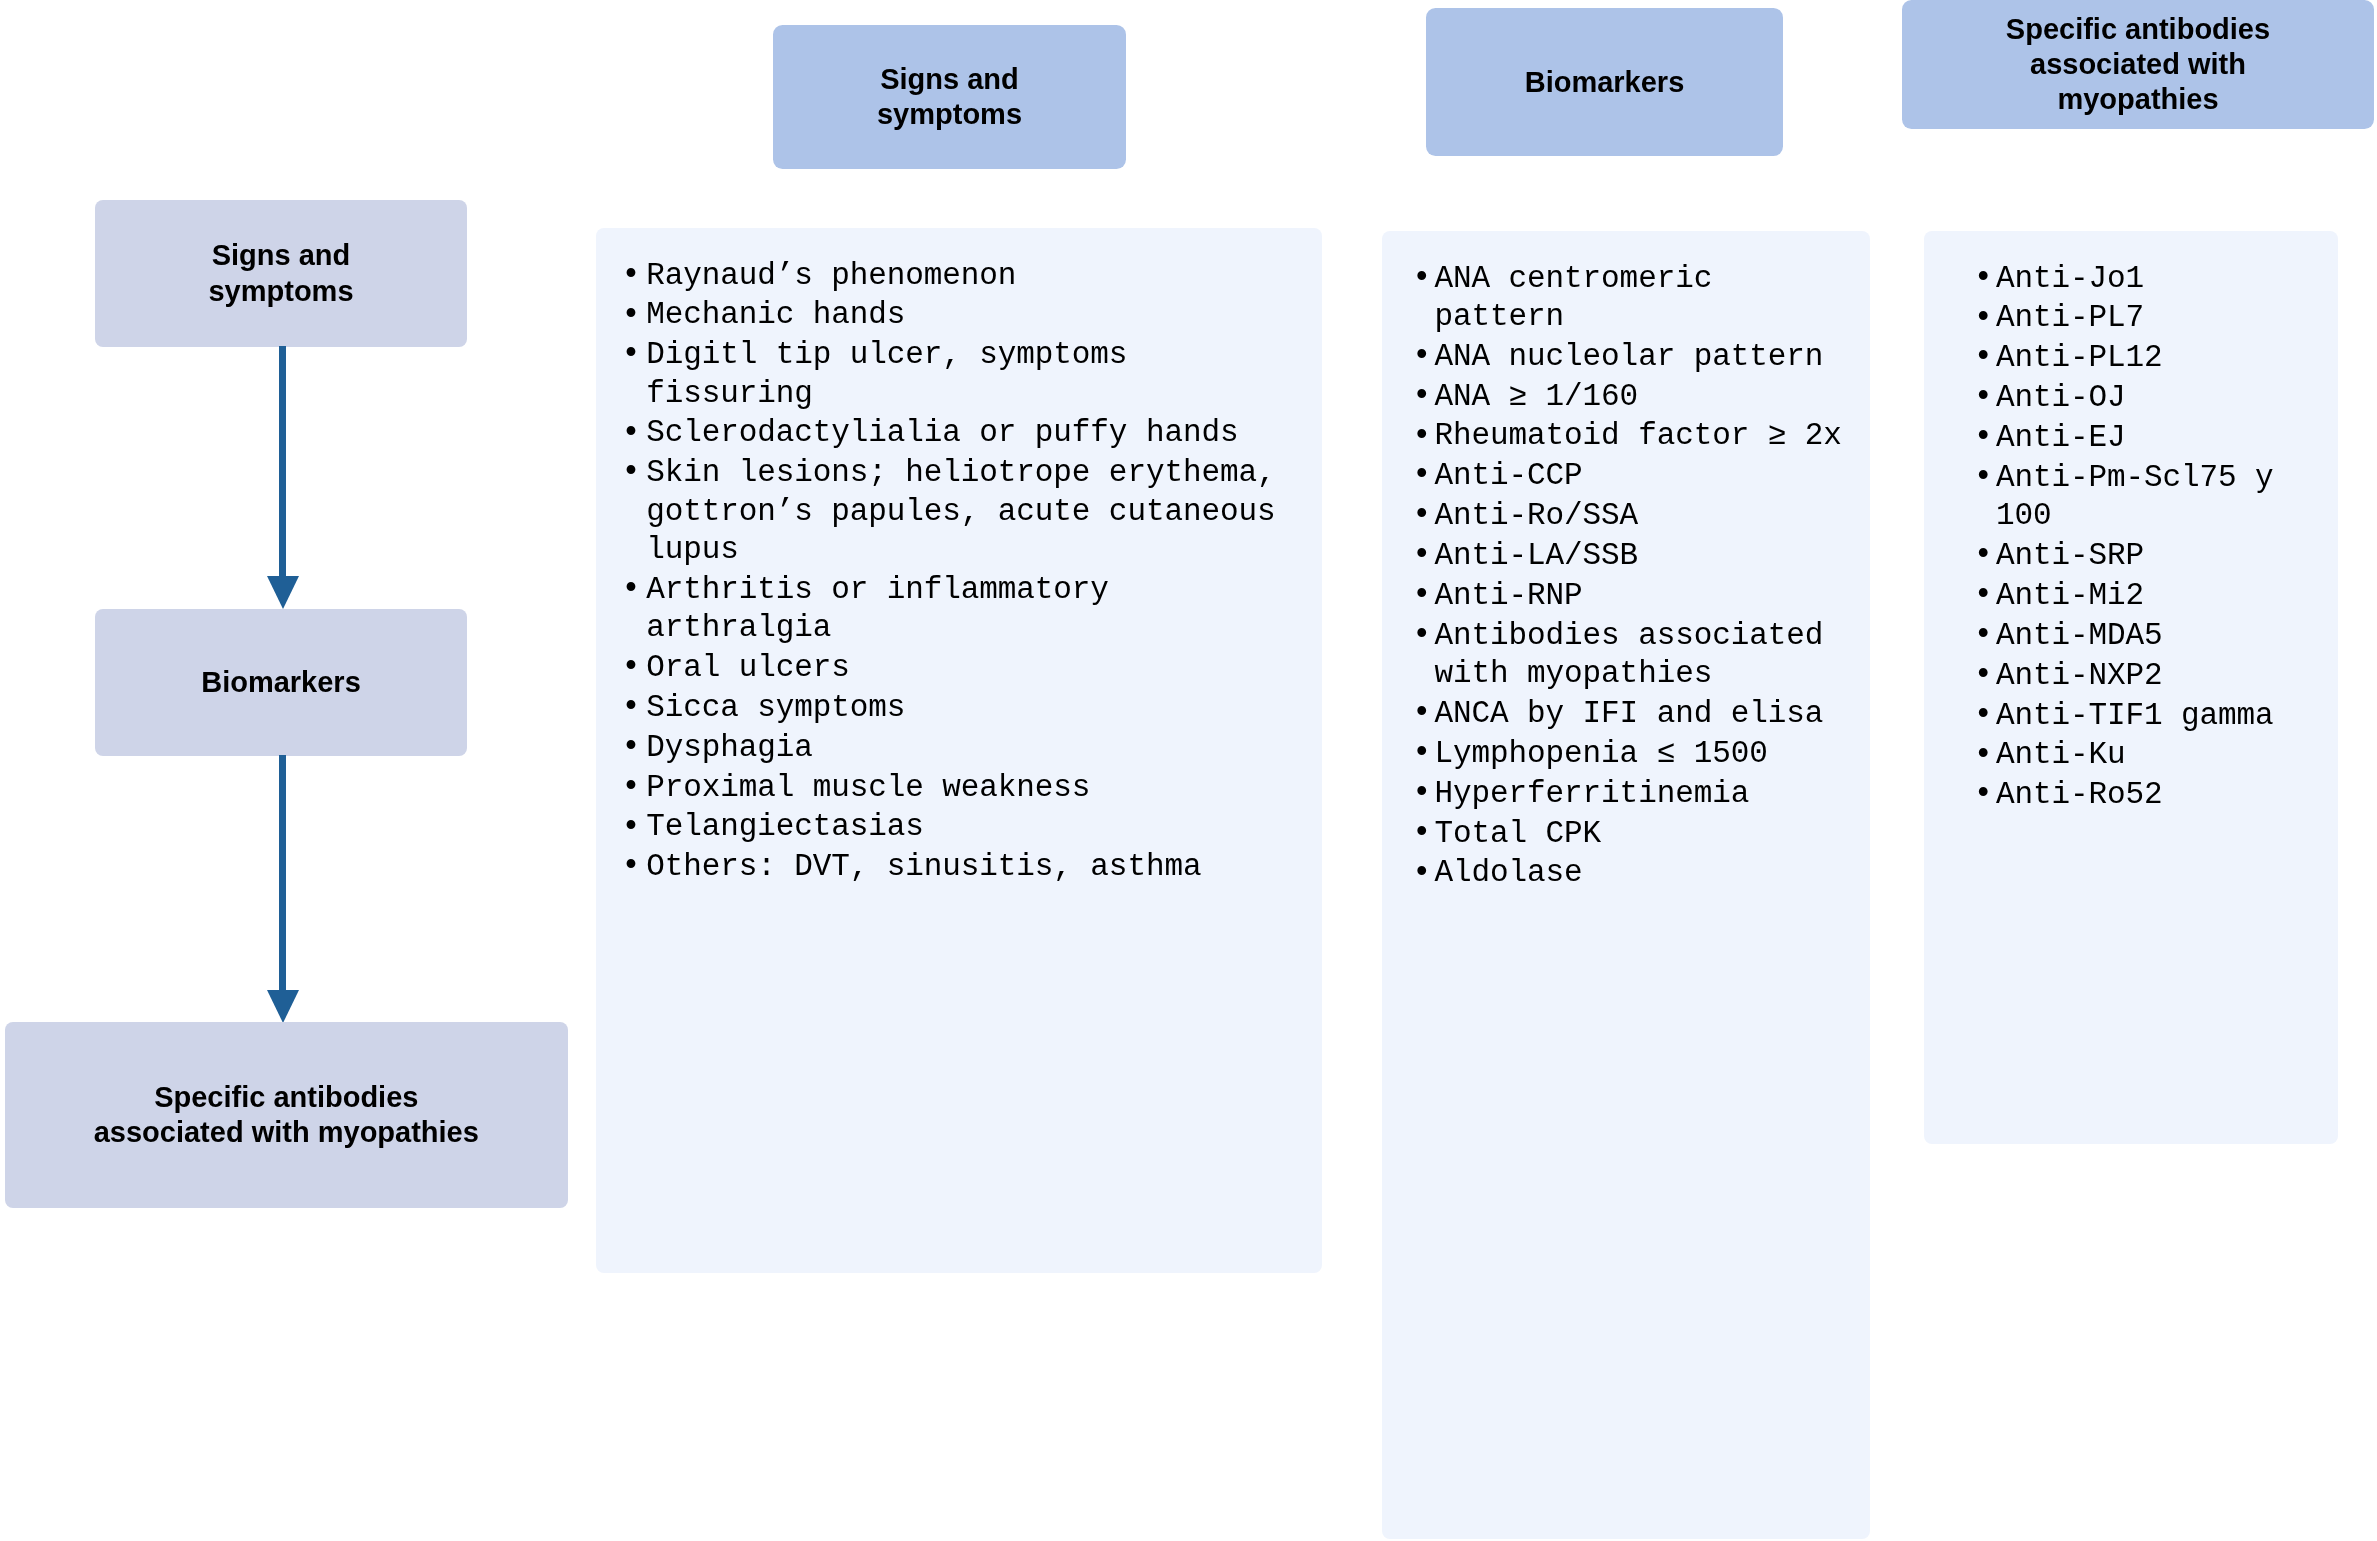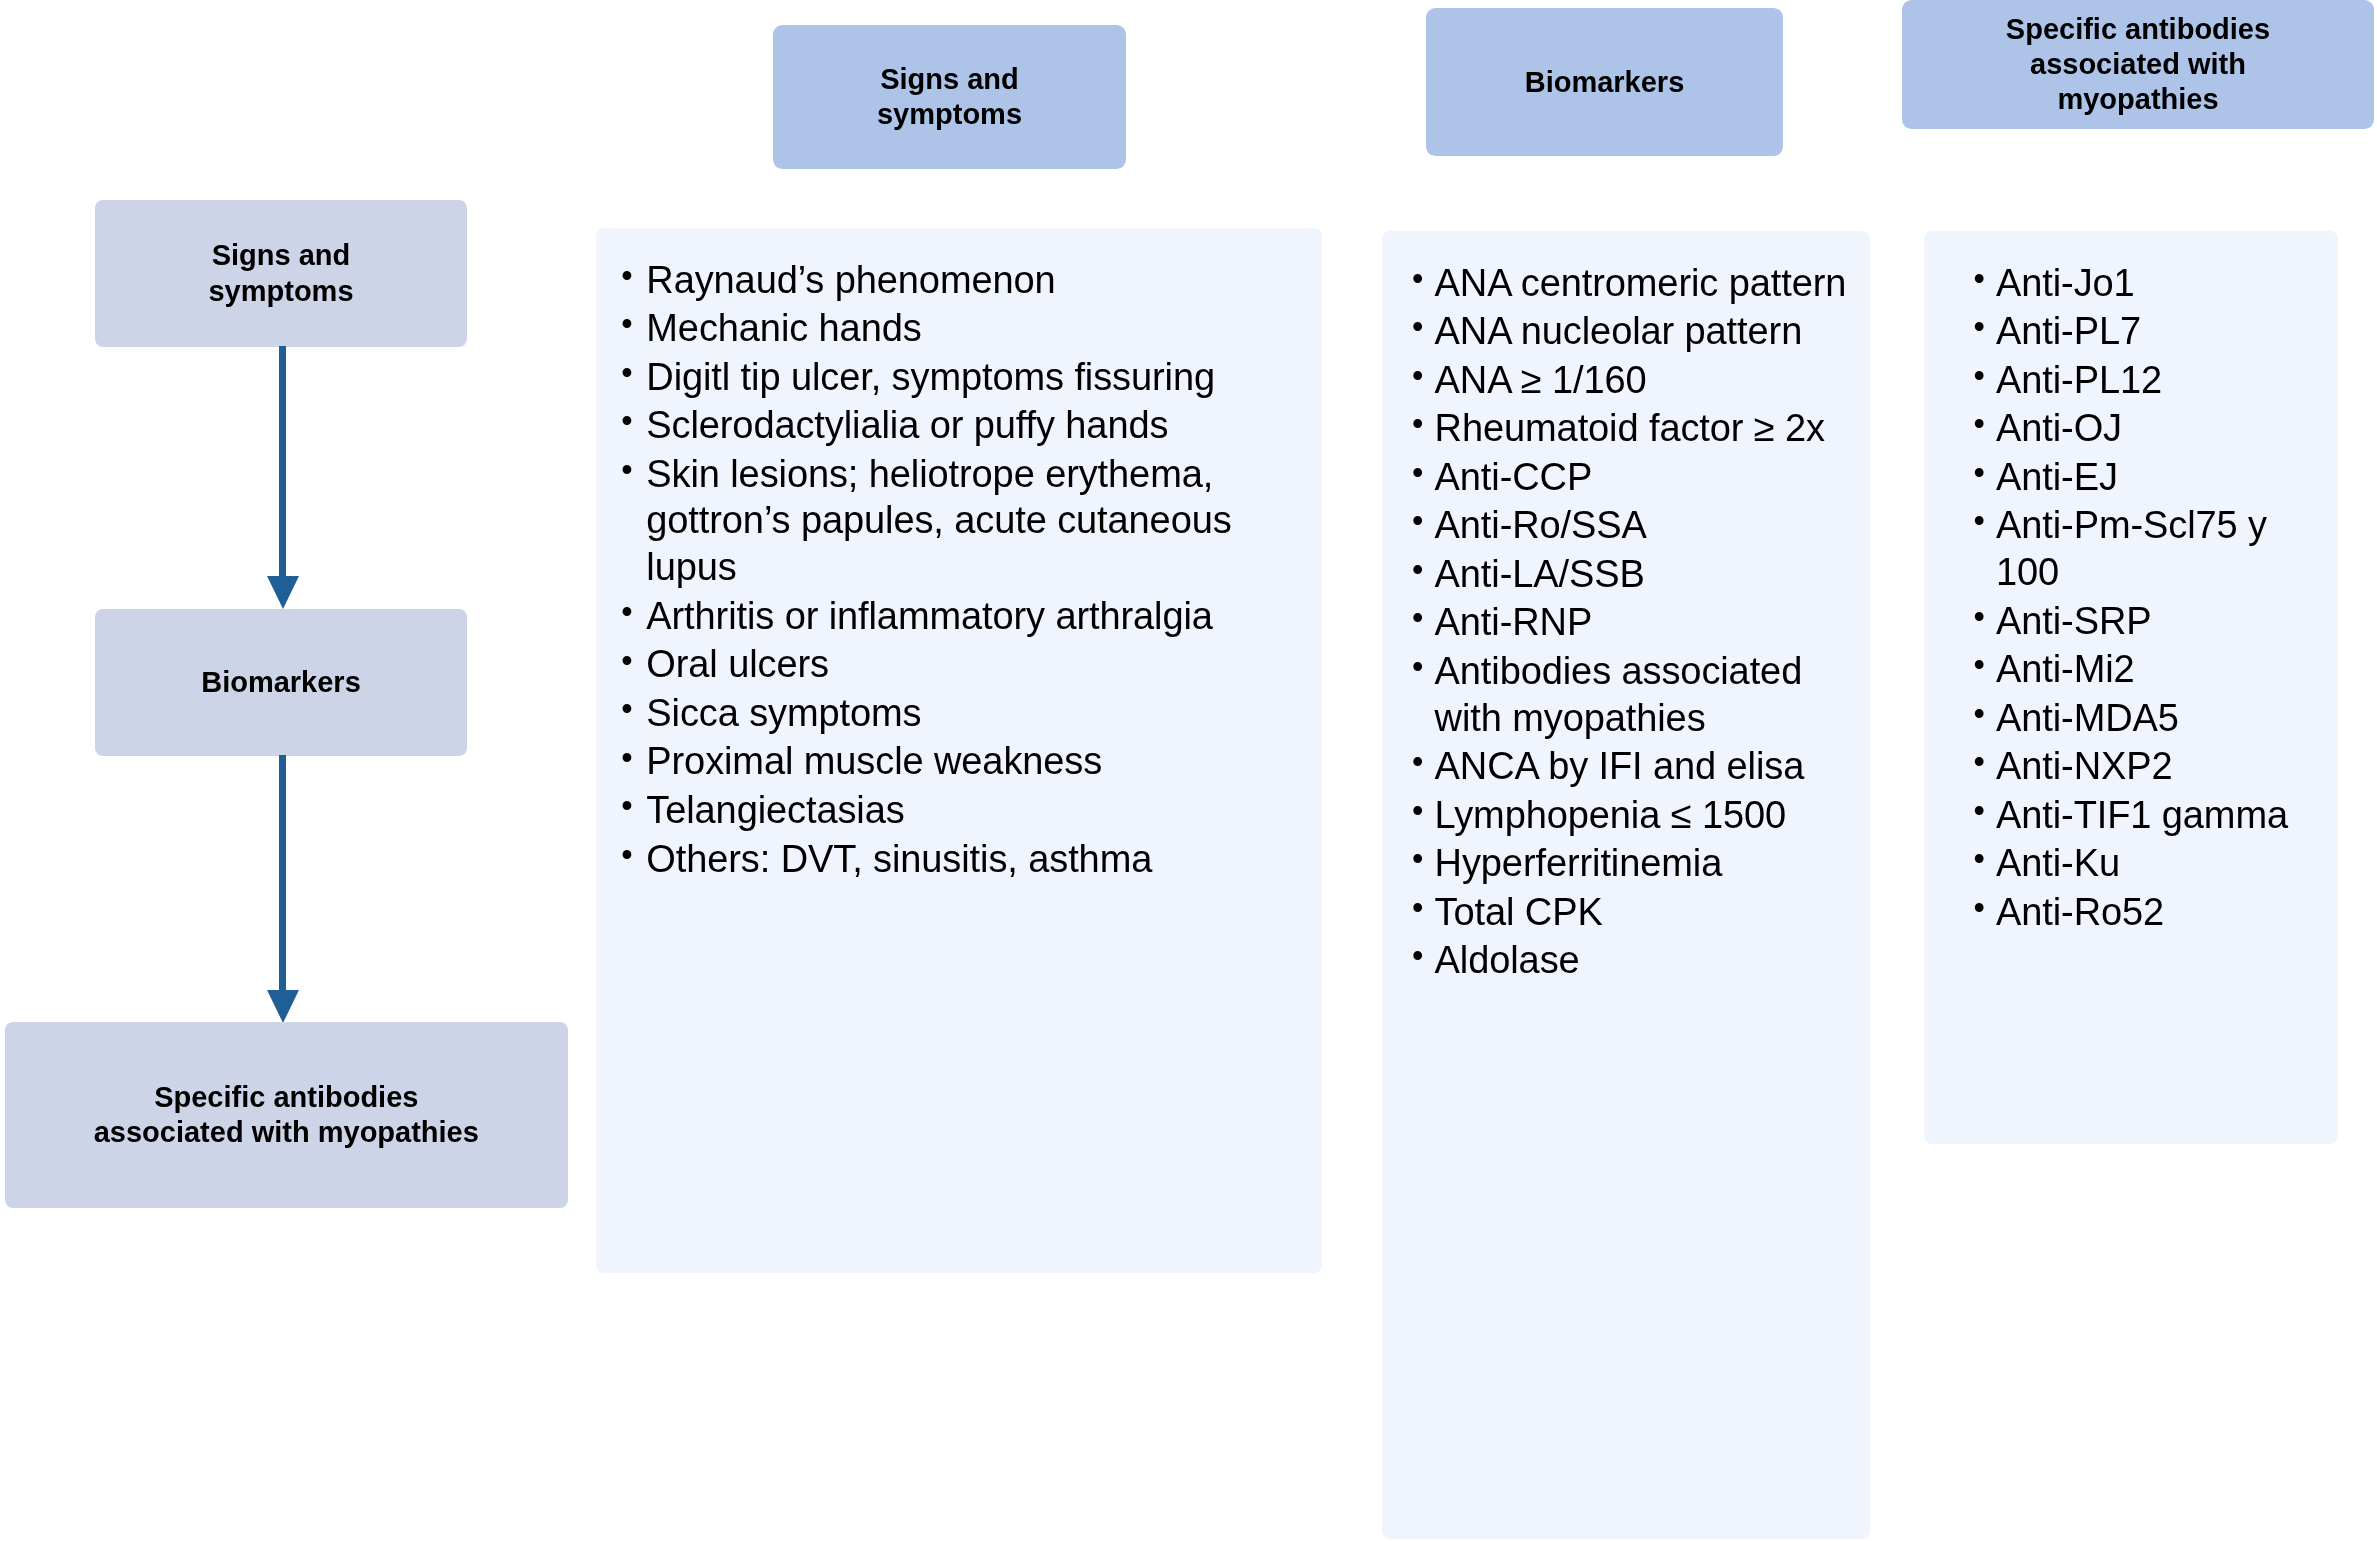--- a/index.html
+++ b/index.html
@@ -109,22 +109,23 @@
     list-style: none;
     margin: 0;
     padding: 0;
     color: #000000;
   }
   .bullet-list li {
     position: relative;
     padding-left: 32px;
     margin: 0 0 1.6px 0;
     line-height: 1.235;
-    font-size: 38px;
+    font-size: 31px;
     letter-spacing: -0.1px;
+    font-family: Liberation Mono, monospace;
   }
   .bullet-list li::before {
     content: "\2022";
     position: absolute;
     left: 9.5px;
     top: -0.8px;
     font-size: 32.5px;
     line-height: 1.235;
   }
 
@@ -168,20 +169,21 @@
   <div class="list-panel" id="panel-signs">
     <ul class="bullet-list">
         <li>Raynaud’s phenomenon</li>
         <li>Mechanic hands</li>
         <li>Digitl tip ulcer, symptoms fissuring</li>
         <li>Sclerodactylialia or puffy hands</li>
         <li>Skin lesions; heliotrope erythema, gottron’s papules, acute cutaneous lupus</li>
         <li>Arthritis or inflammatory arthralgia</li>
         <li>Oral ulcers</li>
         <li>Sicca symptoms</li>
+        <li>Dysphagia</li>
         <li>Proximal muscle weakness</li>
         <li>Telangiectasias</li>
         <li>Others: DVT, sinusitis, asthma</li>
       </ul>
   </div>
 
   <div class="col-header" id="header-biomarkers">
     <span>Biomarkers</span>
   </div>
 

